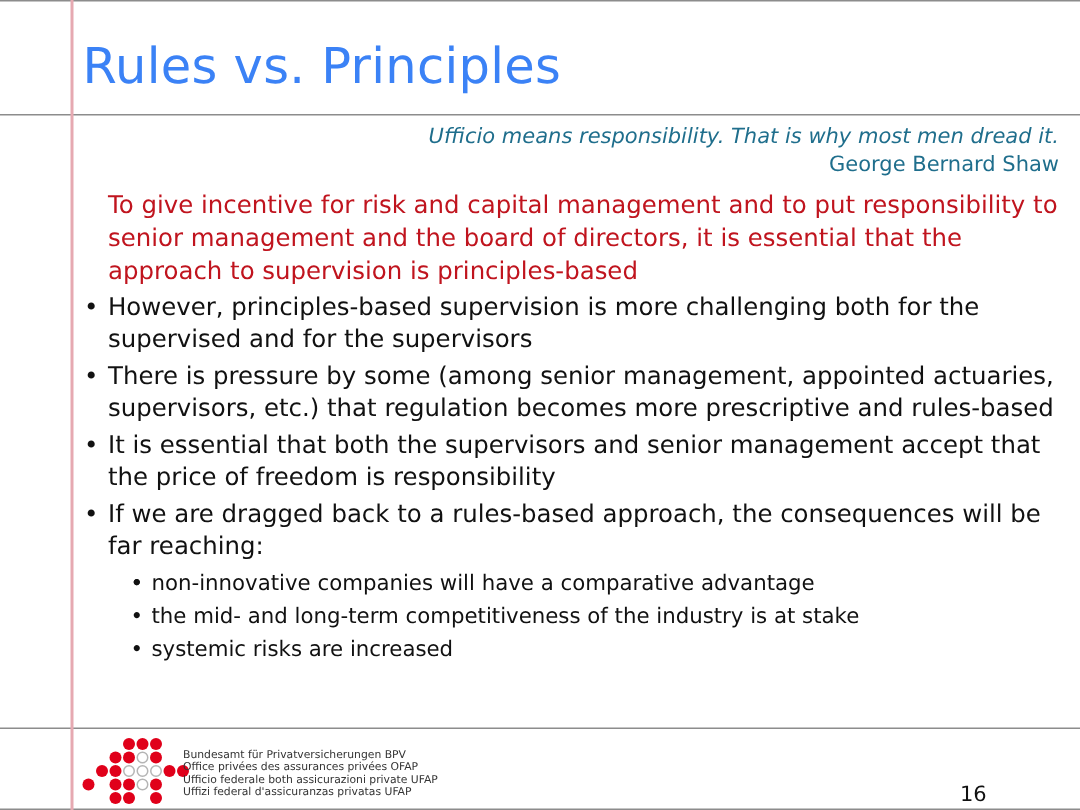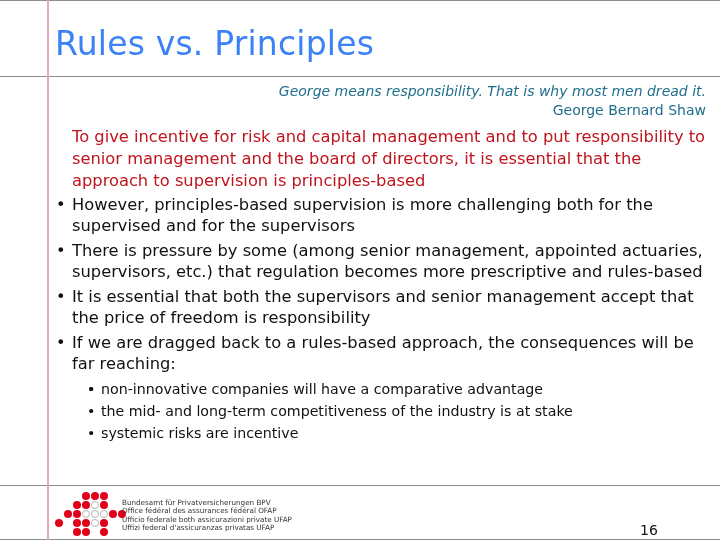--- a/index.html
+++ b/index.html
@@ -27,21 +27,21 @@
 
 <div class="hline" style="top:0px;"></div>
 <div class="hline" style="top:76px;"></div>
 <div class="hline" style="top:485px;"></div>
 <div class="hline" style="top:539px;"></div>
 <div class="vline"></div>
 
 <div class="title">Rules vs. Principles</div>
 
 <div class="quote">
-  <div class="q">George means responsibility. That is why most men dread it.</div>
+  <div class="q">Ufficio means responsibility. That is why most men dread it.</div>
   <div>George Bernard Shaw</div>
 </div>
 
 <div class="body">
   <div class="lead">To give incentive for risk and capital management and to put responsibility to senior management and the board of directors, it is essential that the approach to supervision is principles-based</div>
 
   <div class="l1">
     <span class="bul">•</span>
     <span>However, principles-based supervision is more challenging both for the supervised and for the supervisors</span>
   </div>
@@ -64,21 +64,21 @@
   <div class="l2">
     <span class="bul">•</span>
     <span>non-innovative companies will have a comparative advantage</span>
   </div>
   <div class="l2">
     <span class="bul">•</span>
     <span>the mid- and long-term competitiveness of the industry is at stake</span>
   </div>
   <div class="l2">
     <span class="bul">•</span>
-    <span>systemic risks are incentive</span>
+    <span>systemic risks are increased</span>
   </div>
 </div>
 
 <div class="footer-logo">
 
   <span class="dot" style="left:27px;top:0px;"></span>
   <span class="dot" style="left:36px;top:0px;"></span>
   <span class="dot" style="left:45px;top:0px;"></span>
 
   <span class="dot" style="left:18px;top:9px;"></span>
@@ -100,18 +100,18 @@
   <span class="dot o" style="left:36px;top:27px;"></span>
   <span class="dot" style="left:45px;top:27px;"></span>
 
   <span class="dot" style="left:18px;top:36px;"></span>
   <span class="dot" style="left:27px;top:36px;"></span>
   <span class="dot" style="left:45px;top:36px;"></span>
 </div>
 
 <div class="agency">
   <div>Bundesamt für Privatversicherungen BPV</div>
-  <div>Office fédéral des assurances fédéral OFAP</div>
+  <div>Office privées des assurances privées OFAP</div>
   <div>Ufficio federale both assicurazioni private UFAP</div>
   <div>Uffizi federal d'assicuranzas privatas UFAP</div>
 </div>
 
 <div class="page-num">16</div>
 
 </body></html>

